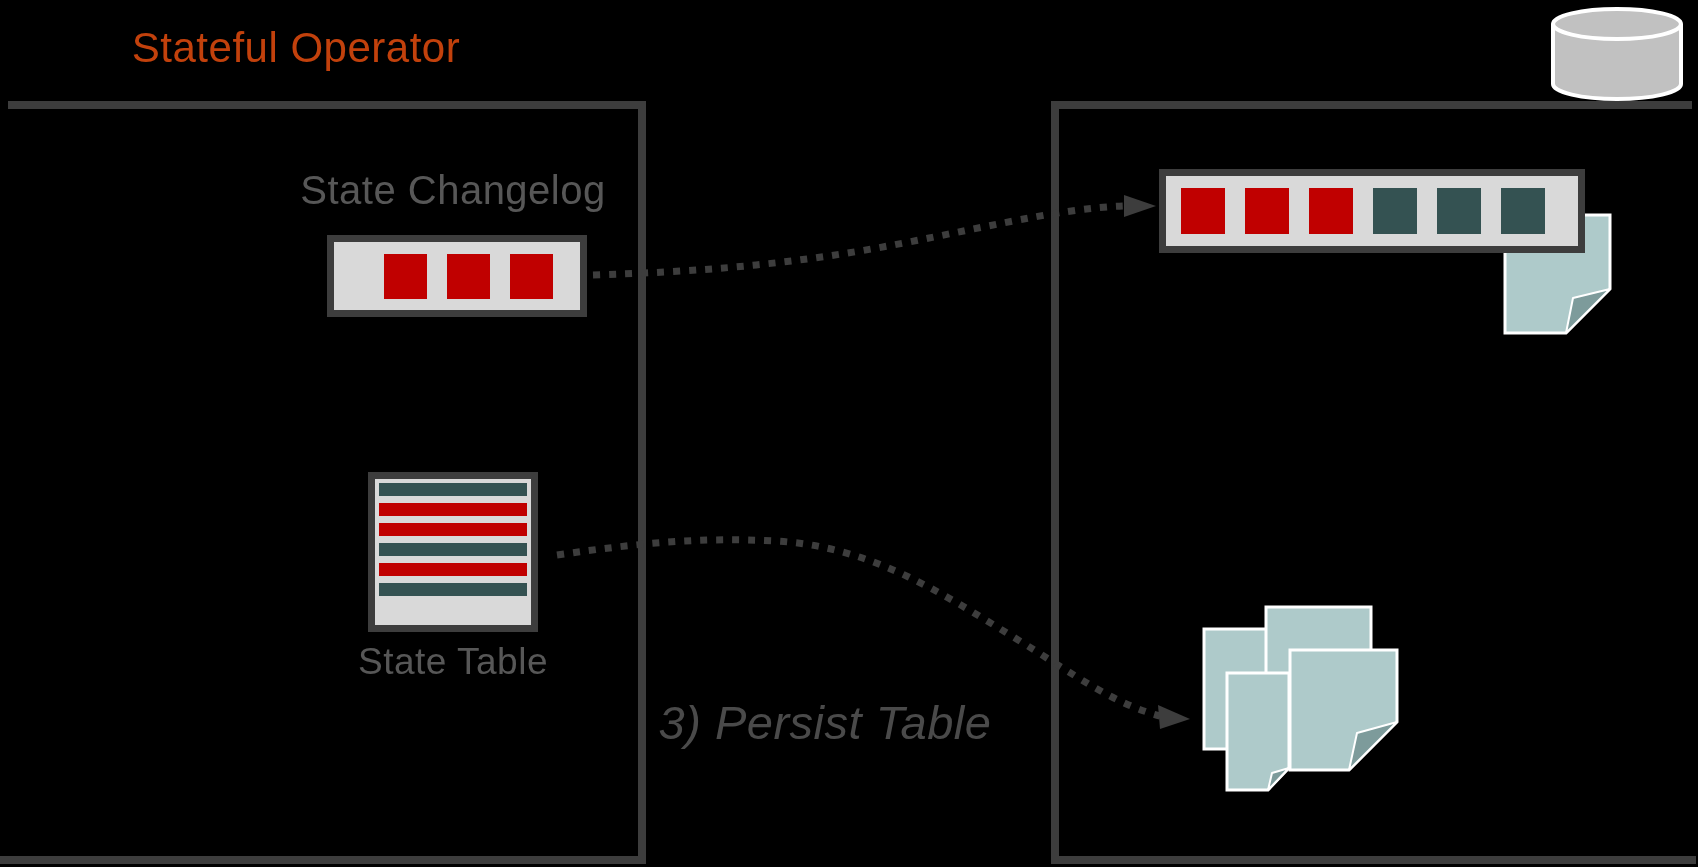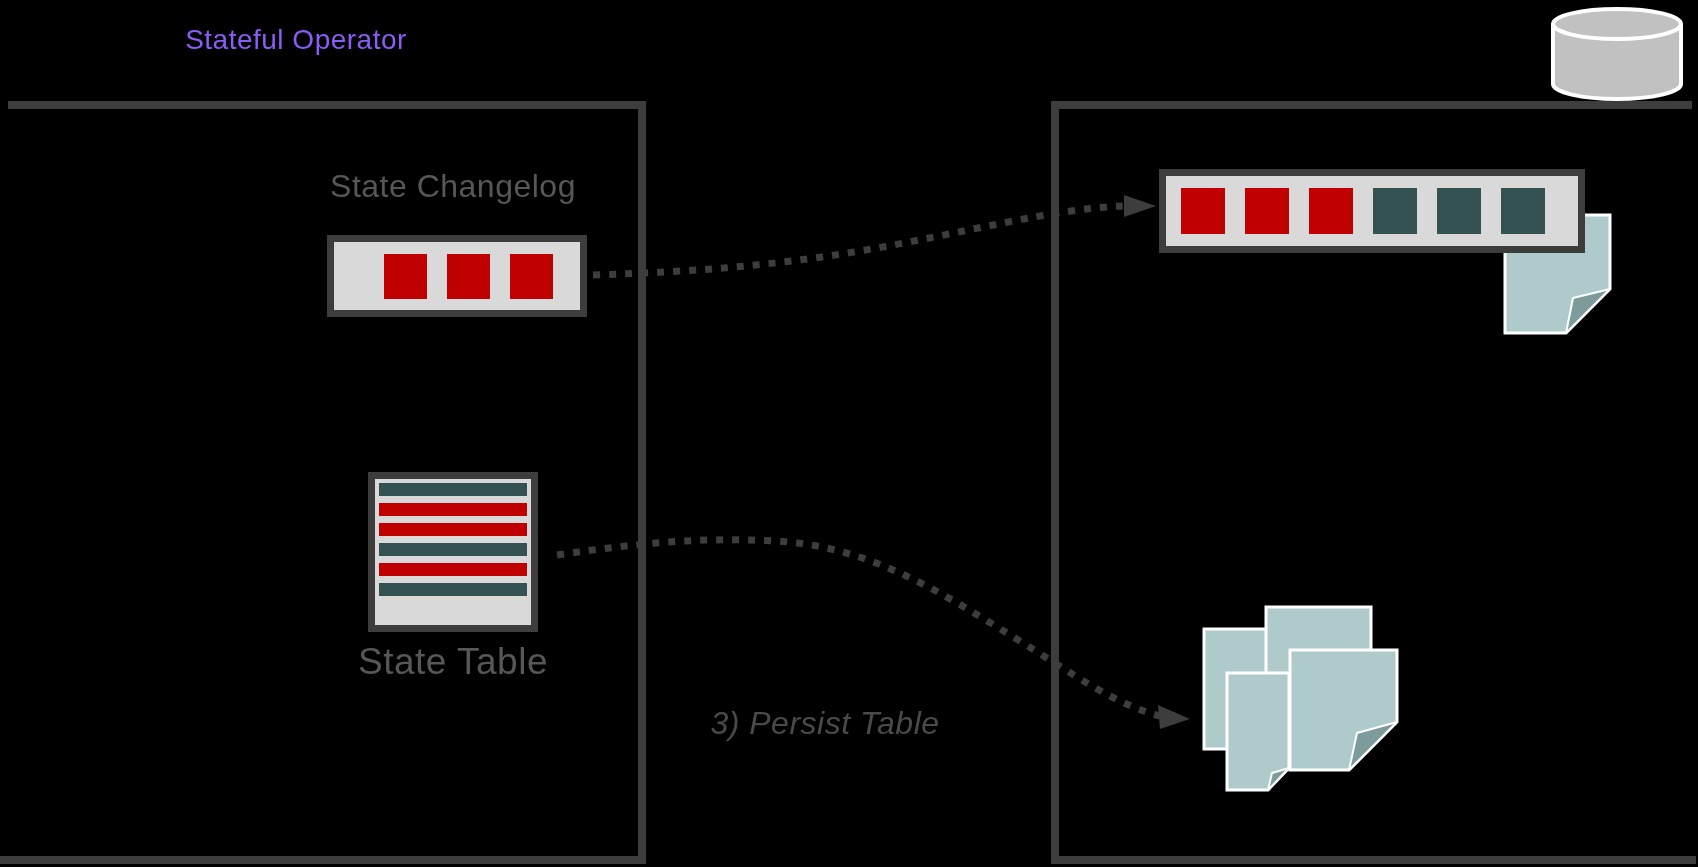--- a/index.html
+++ b/index.html
@@ -6,23 +6,23 @@
   #canvas {
     position: relative;
     width: 1698px;
     height: 867px;
     background: #000;
     overflow: hidden;
     font-family: "Liberation Sans", "DejaVu Sans", sans-serif;
   }
   #shapes { position: absolute; left: 0; top: 0; z-index: 1; }
   .txt { position: absolute; z-index: 2; text-align: center; font-weight: 300; letter-spacing: 0.5px; }
-  .panel-title { font-size: 28px; color: #8b5cf6; }
-  .item-label  { font-size: 32px; color: #575757; }
-  .annotation  { font-size: 32px; color: #4a4a4a; font-style: italic; line-height: 50px; }
+  .panel-title { font-size: 42px; color: #c2410c; }
+  .item-label  { font-size: 40px; color: #575757; }
+  .annotation  { font-size: 47px; color: #4a4a4a; font-style: italic; line-height: 50px; }
   #title-left      { left: 46px;   top: 24px;  width: 500px; }
   #title-right     { left: 1062px; top: 24px;  width: 500px; }
   #label-changelog { left: 288px;  top: 168px; width: 330px; }
   #label-table     { left: 303px;  top: 641px; width: 300px; font-size: 37px; text-align: center; }
   #annotation      { left: 650px;  top: 698px; width: 350px; }
 
   .bar {
     position: absolute; z-index: 2;
     box-sizing: border-box;
     background: #d9d9d9;

